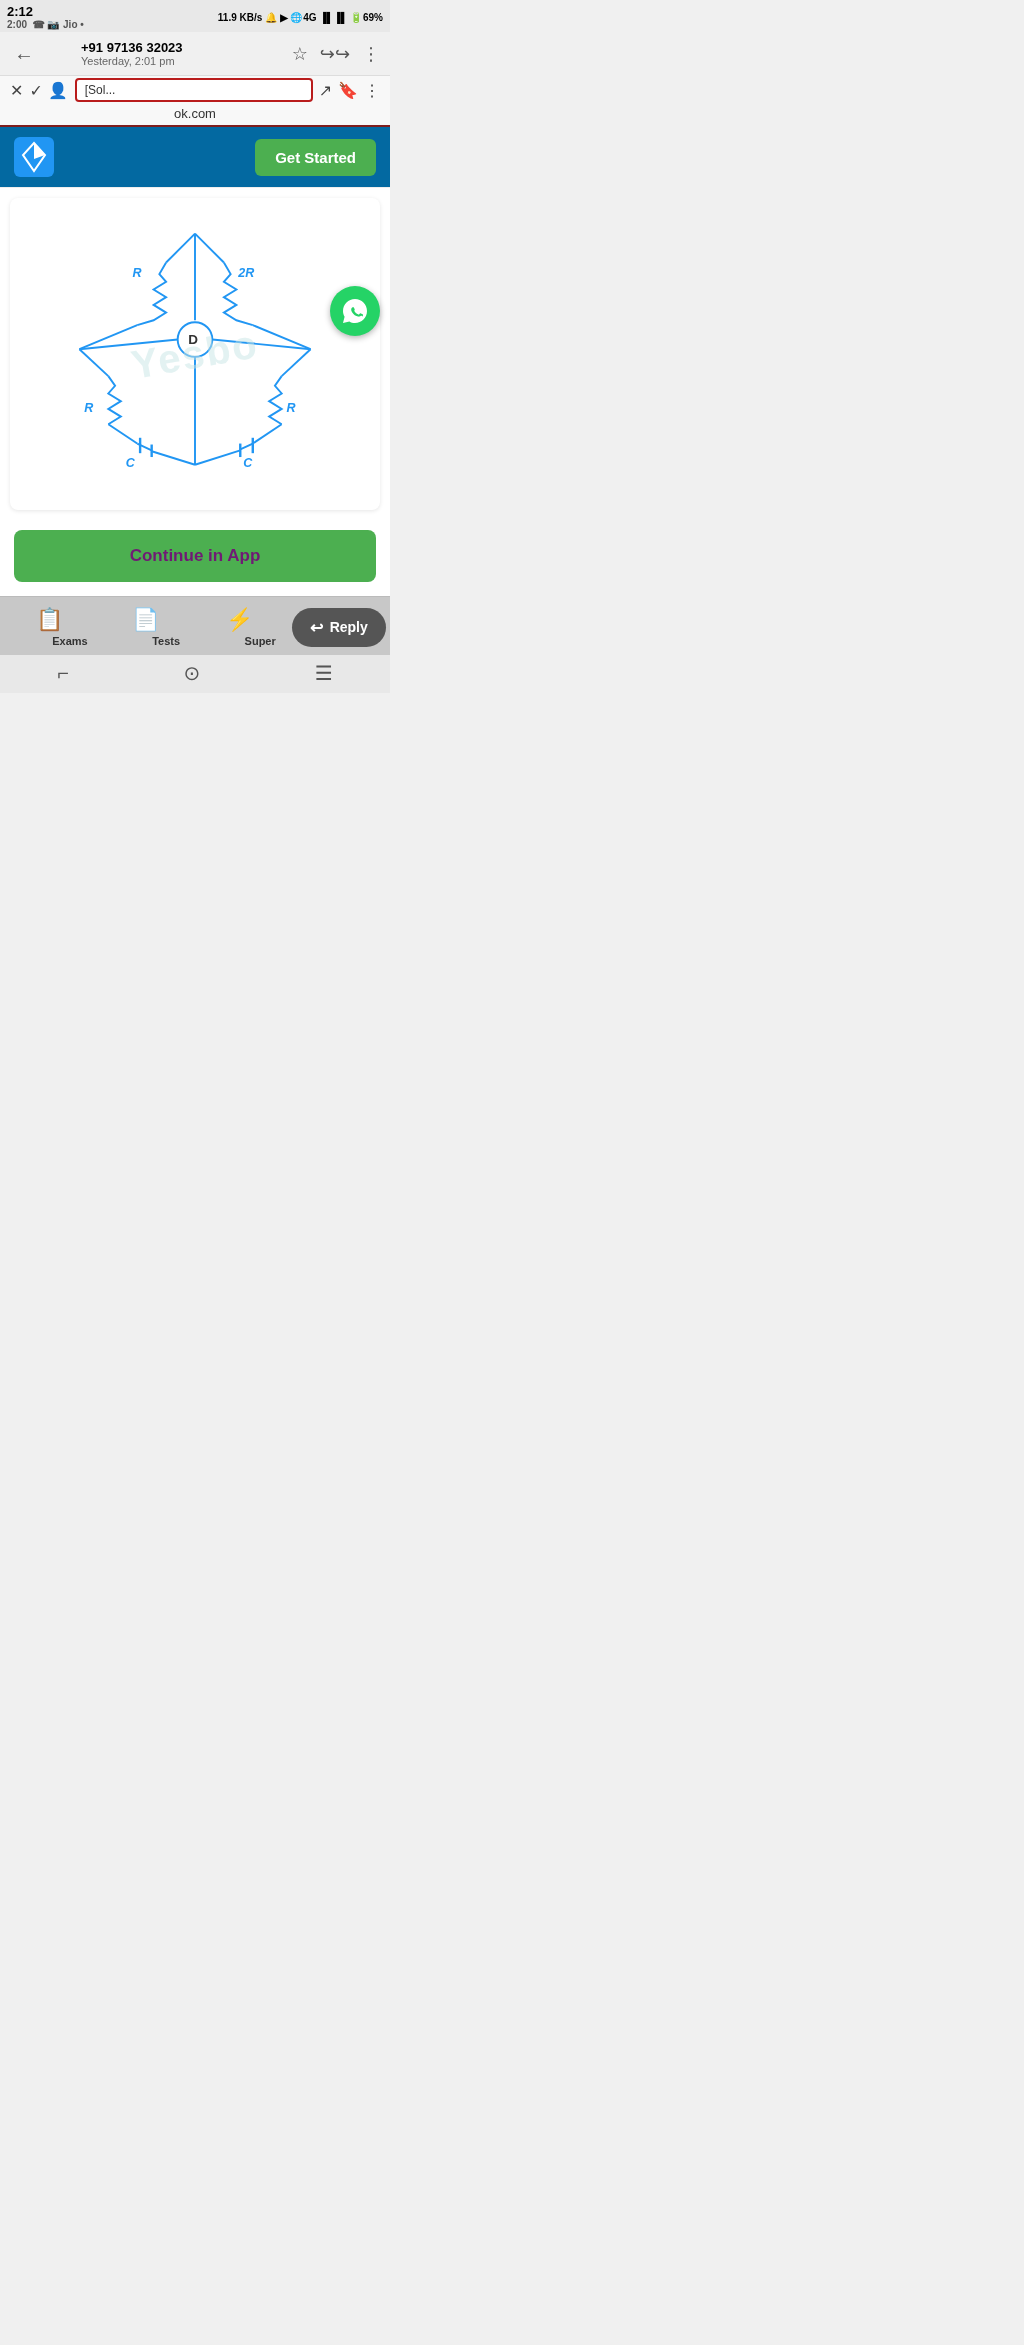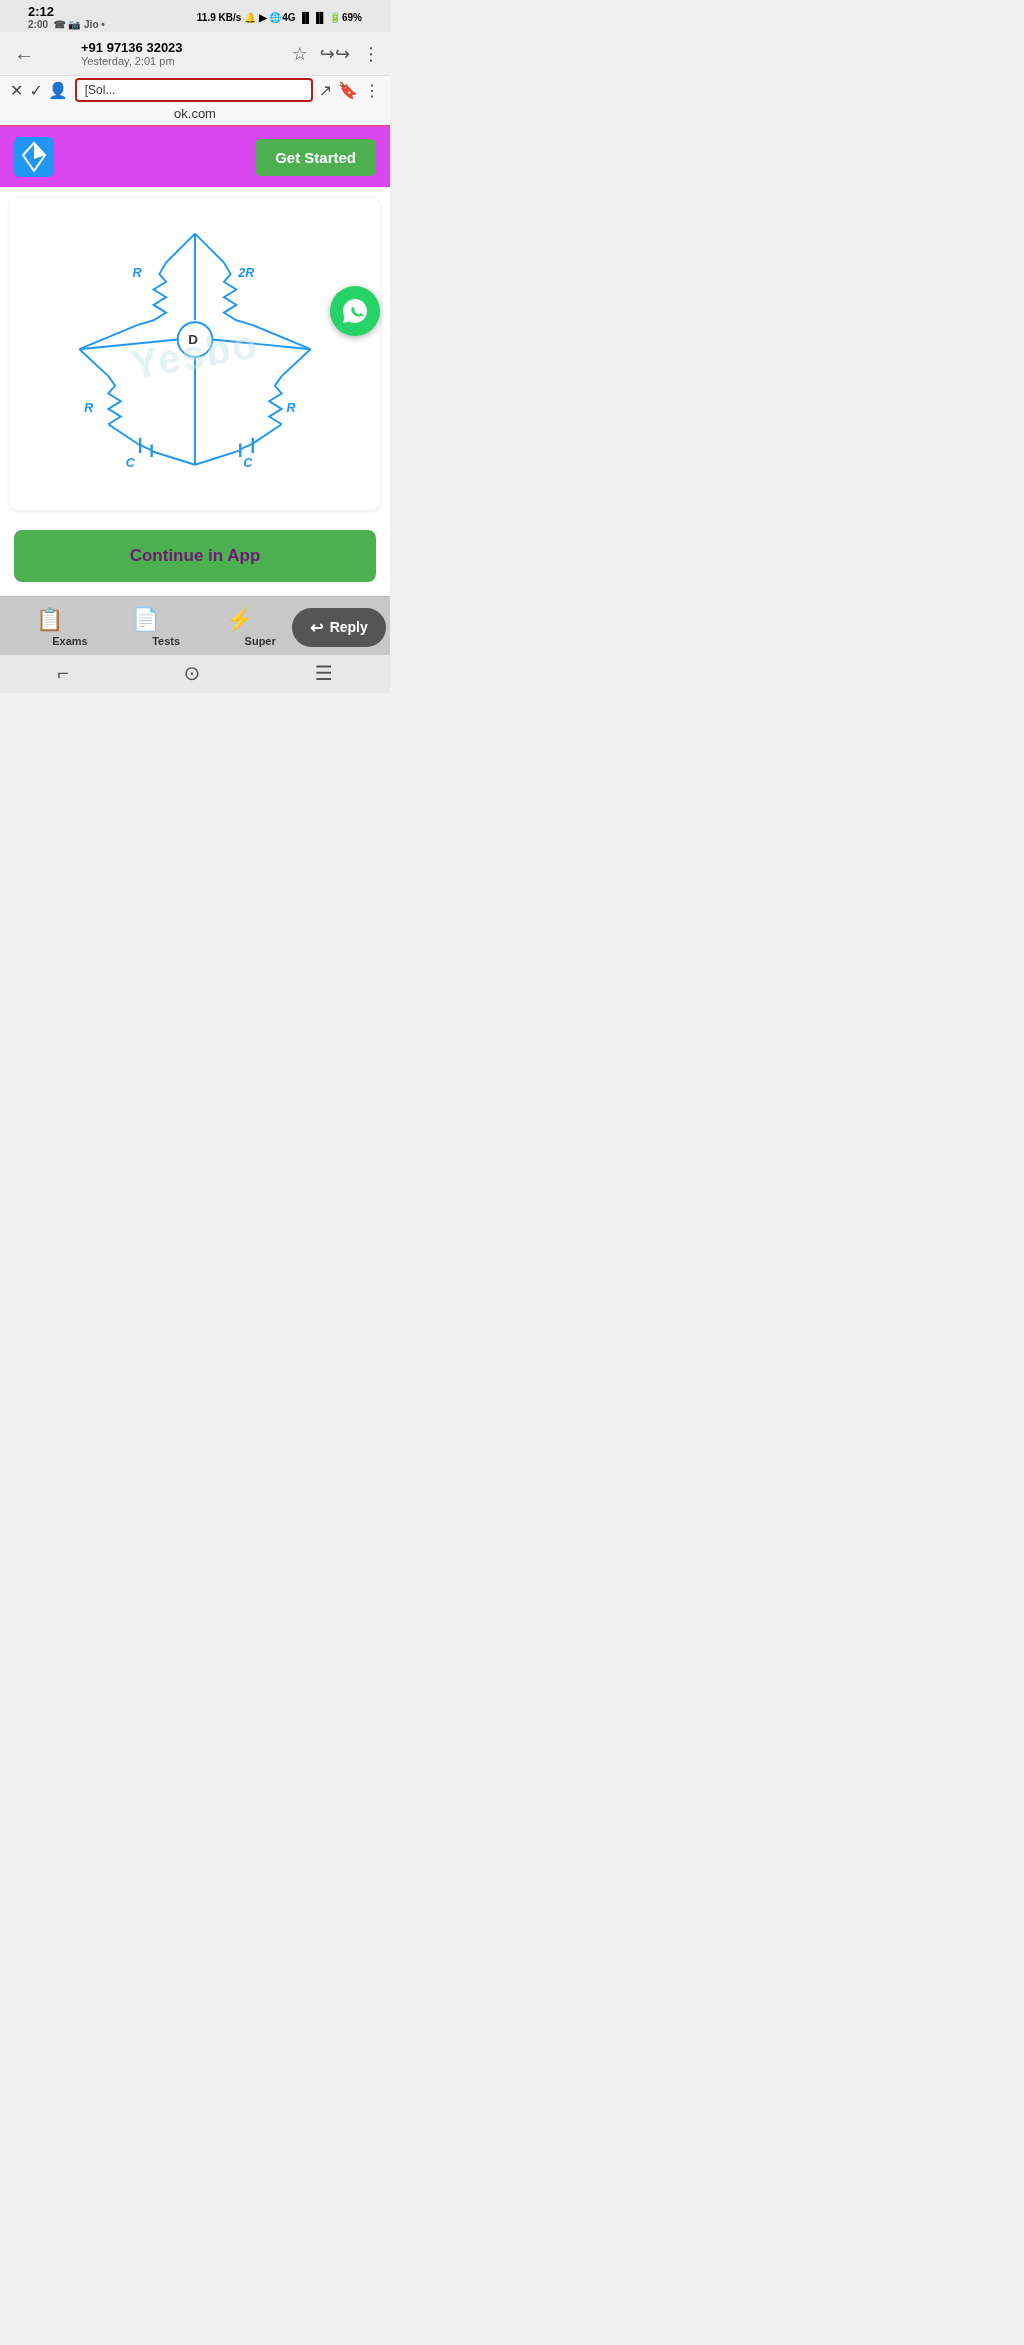--- a/index.html
+++ b/index.html
@@ -8,21 +8,21 @@
       width: 390px;
       min-height: 1120px;
       background: #f0f0f0;
       font-family: -apple-system, BlinkMacSystemFont, 'Segoe UI', sans-serif;
       overflow-x: hidden;
     }
 
     
     .status-bar {
       background: #e8e8e8;
-      padding: 4px 28px 2px;
+      padding: 4px 7px 2px;
       display: flex;
       justify-content: space-between;
       align-items: center;
       font-size: 11px;
       font-weight: 600;
     }
     .status-left { display: flex; flex-direction: column; }
     .status-time { font-size: 13px; font-weight: 700; }
     .status-sub { font-size: 10px; color: #555; }
     .status-right { display: flex; flex-direction: row; align-items: flex-end; }
@@ -75,33 +75,33 @@
       gap: 6px;
       padding: 2px 10px;
       background: #f8f8f8;
     }
     .browser-row2 {
       display: flex;
       align-items: center;
       justify-content: space-between;
       padding: 2px 10px 4px;
       background: #f8f8f8;
-      border-bottom: 2px solid #ec4899;
+      border-bottom: 2px solid #7f1d1d;
     }
 
     
     .page-content {
       background: #fff;
       margin: 0;
       padding: 0;
     }
 
     
     .site-header {
-      background: #d946ef;
+      background: #0369a1;
       padding: 10px 14px;
       display: flex;
       justify-content: space-between;
       align-items: center;
       border-bottom: 1px solid #eee;
     }
     .site-logo {
       width: 40px;
       height: 40px;
       background: #2196F3;

